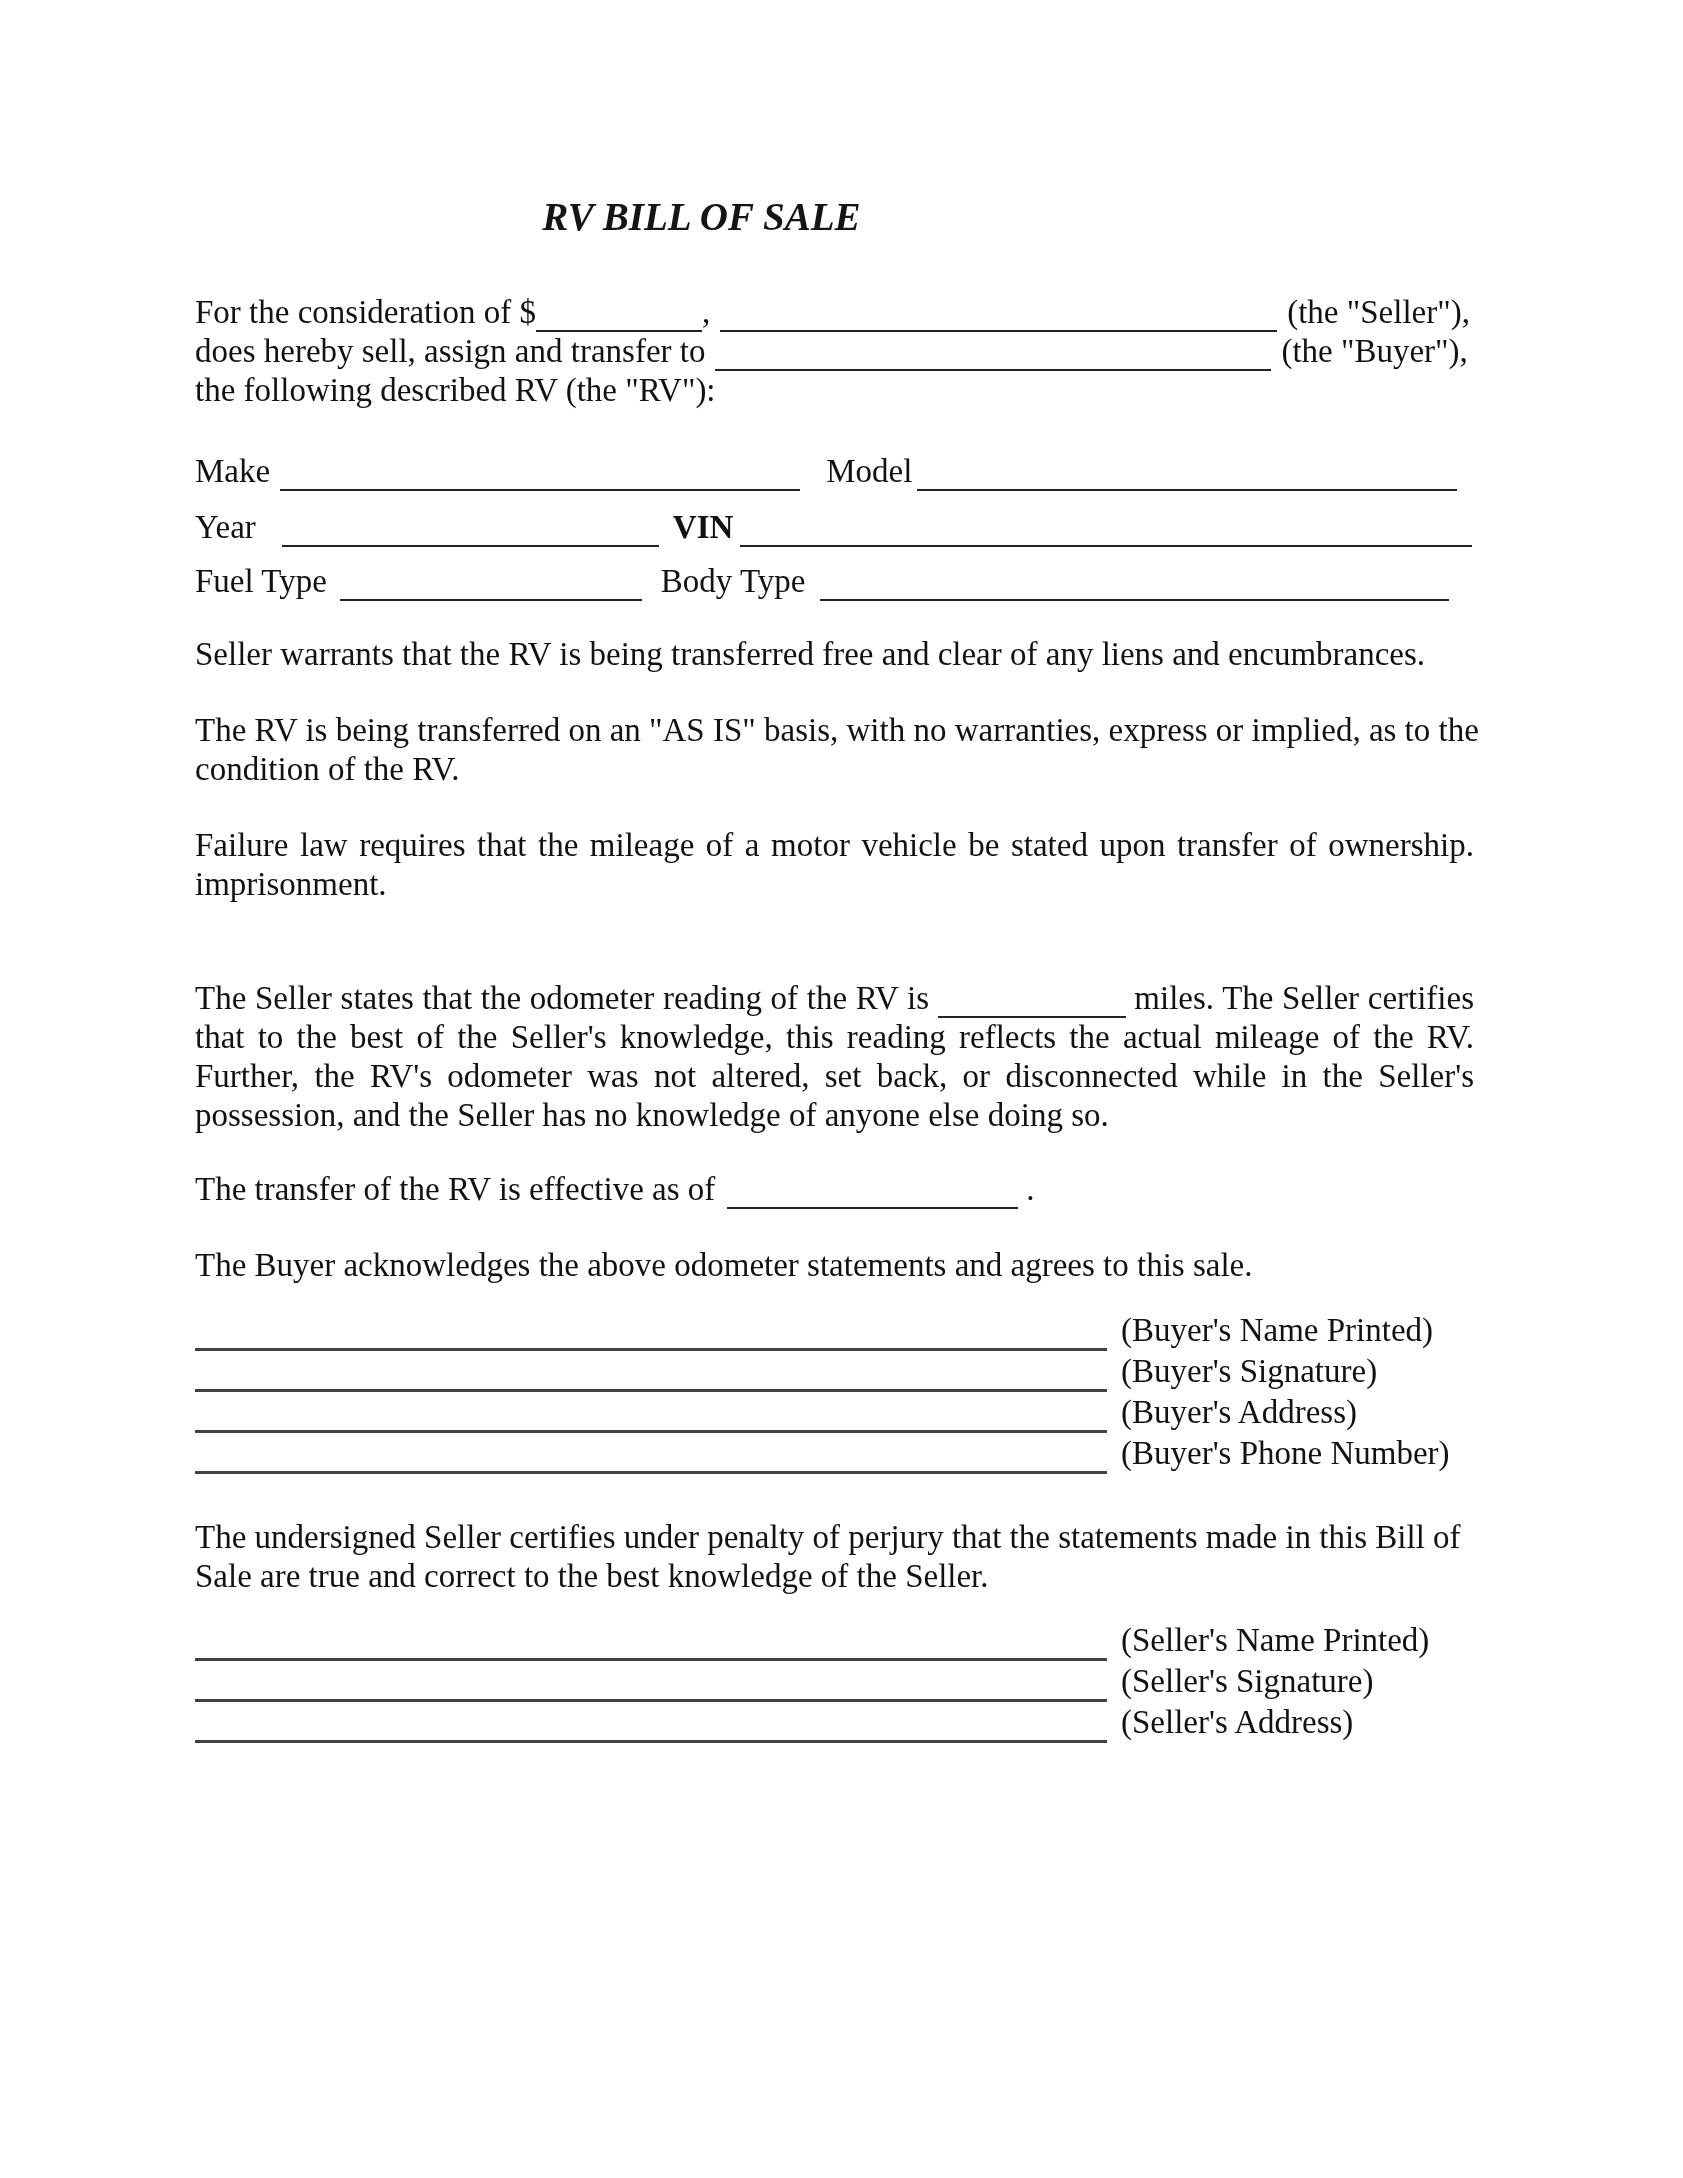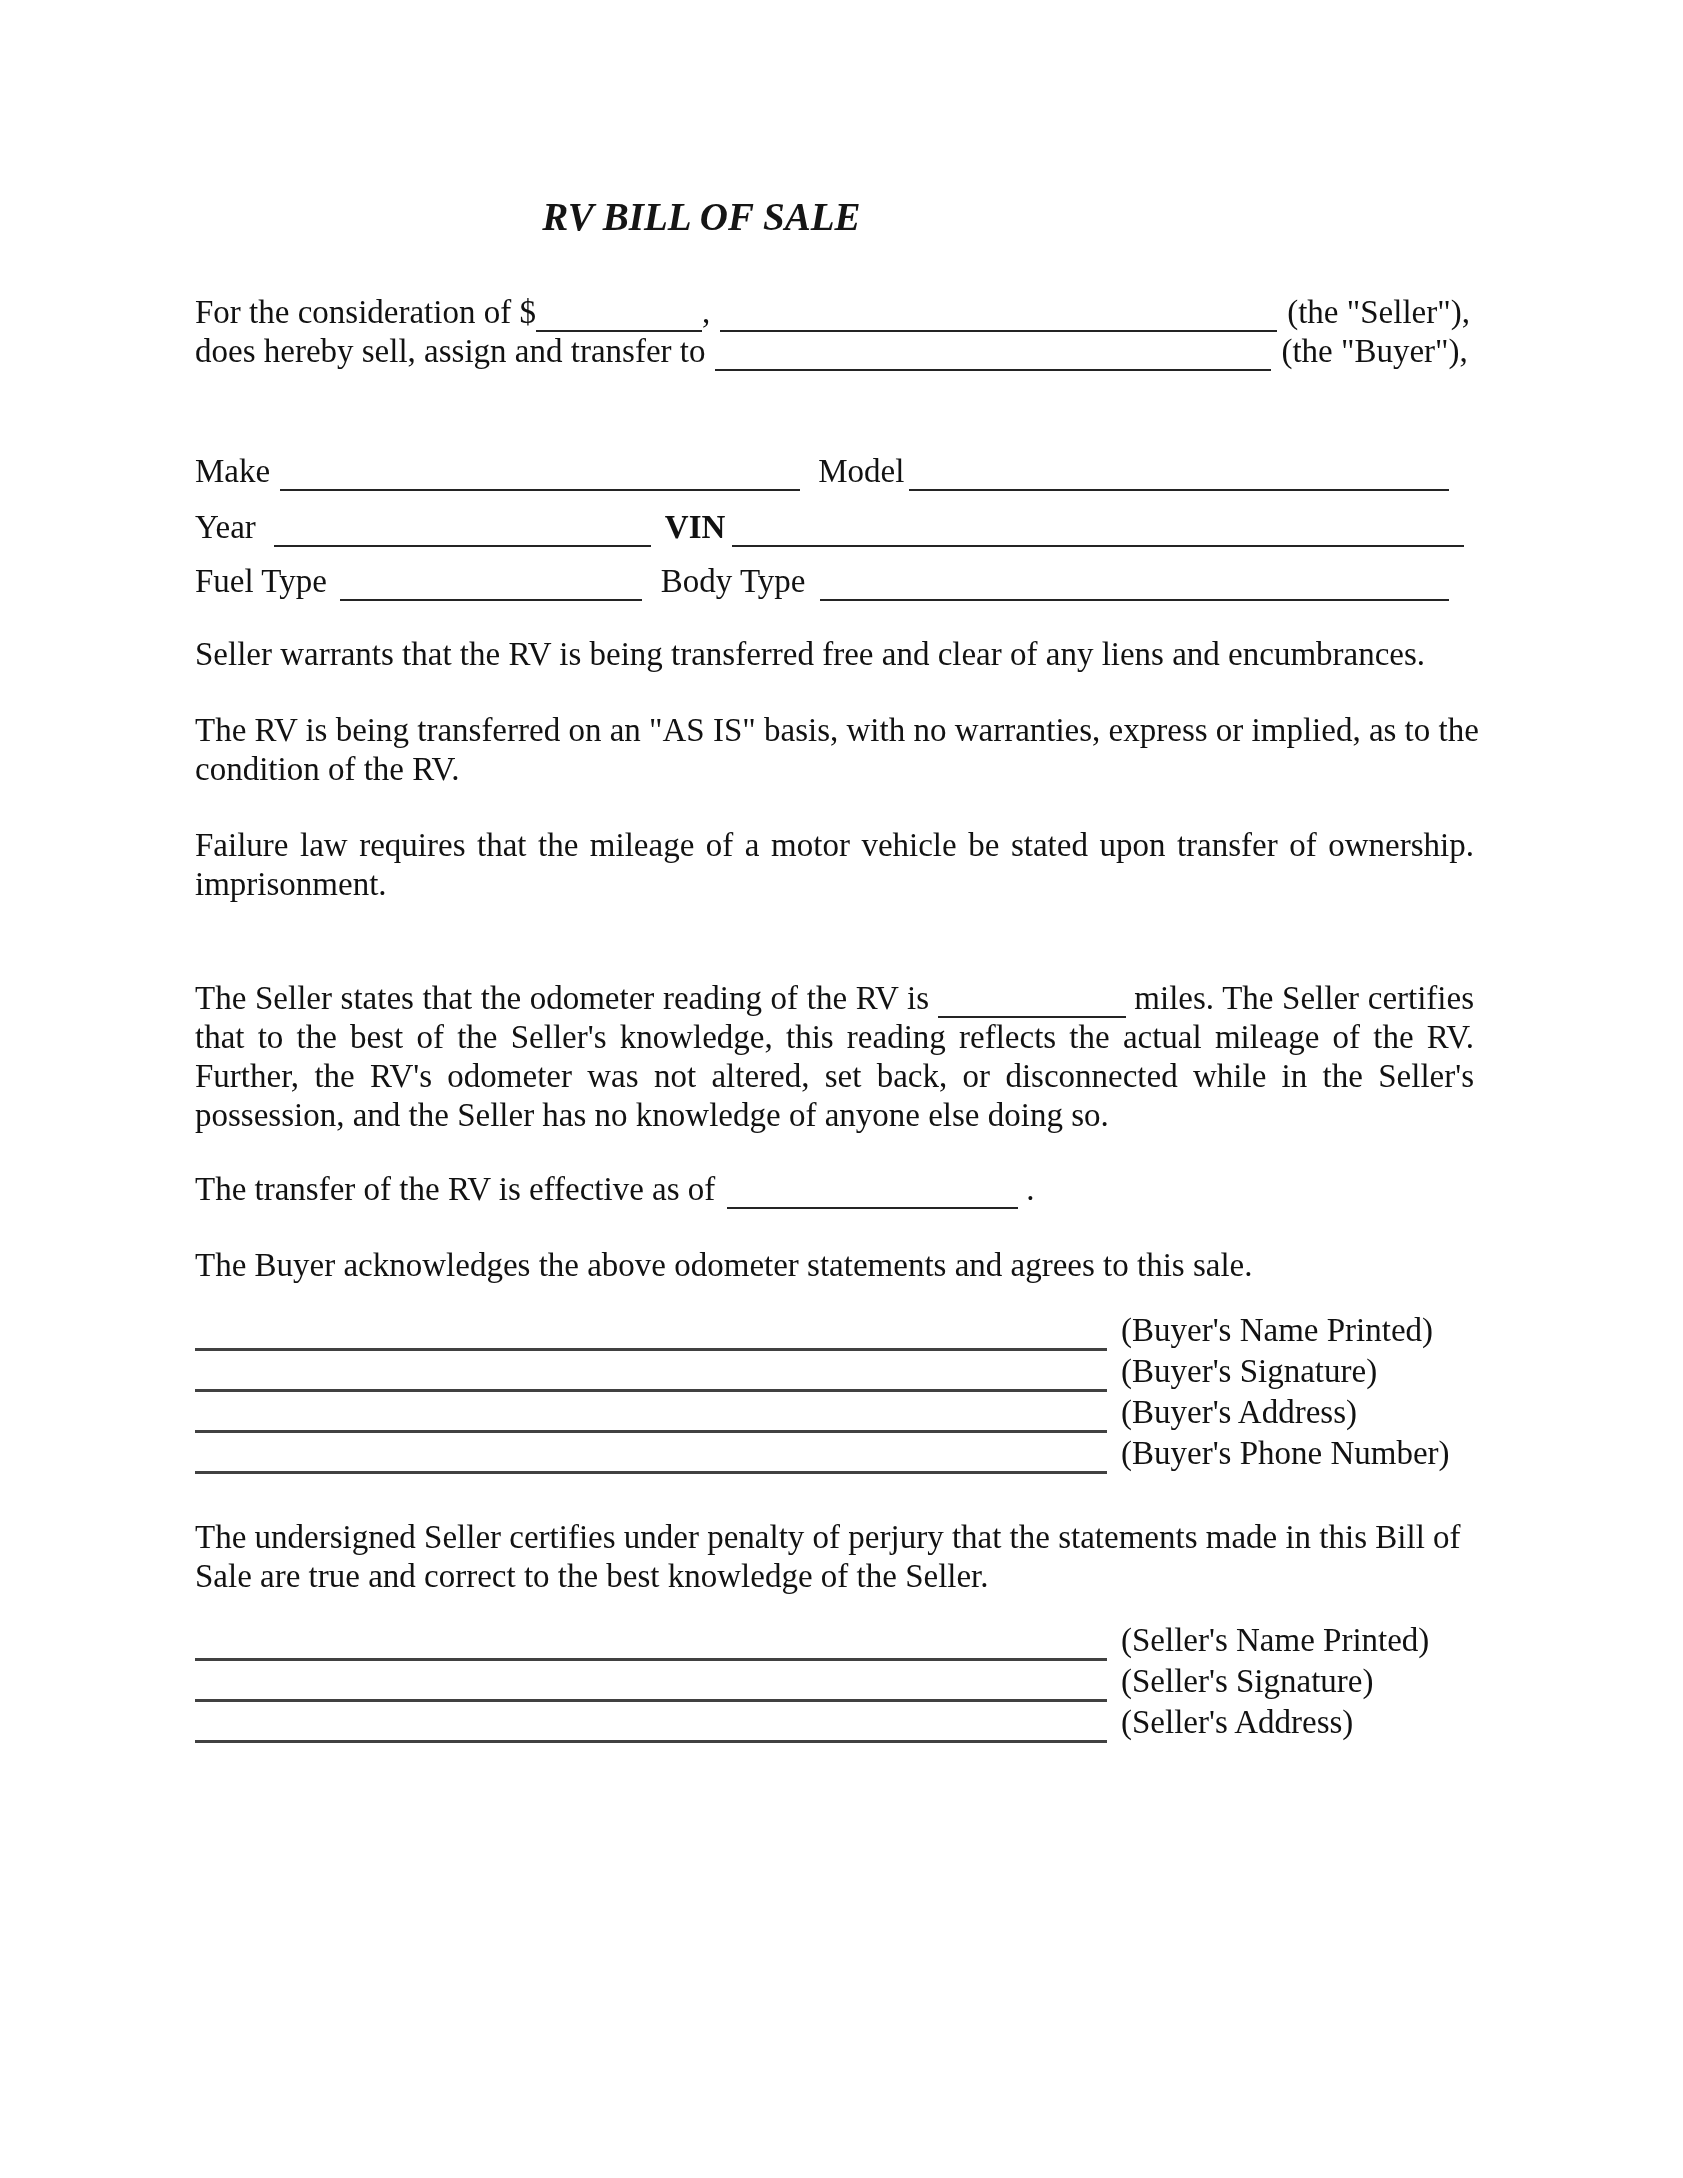--- a/index.html
+++ b/index.html
@@ -48,37 +48,38 @@
     display: inline-block;
     width: 912px;
     height: 1px;
     border-bottom: 3px solid #414141;
     vertical-align: -10px;
   }
   .siglabel { margin-left: 14px; }
   .ml5  { margin-left: 5px; }
   .ml7  { margin-left: 7px; }
   .ml8  { margin-left: 8px; }
-  .ml9  { margin-left: 18px; }
+  .ml9  { margin-left: 26px; }
   .ml10 { margin-left: 10px; }
   .ml12 { margin-left: 12px; }
   .ml13 { margin-left: 13px; }
   .ml14 { margin-left: 14px; font-weight: bold; }
   .ml19 { margin-left: 19px; }
 </style>
 </head>
 <body>
 
 <div class="page">
 
   <h1 class="doc-title">RV BILL OF SALE</h1>
 
   <div class="block" style="top:293px">
     <div class="line"><span>For the consideration of $</span><span class="blank" style="width:166px"></span><span>,</span><span class="blank ml10" style="width:557px"></span><span class="ml10">(the "Seller"),</span></div>
     <div class="line"><span>does hereby sell, assign and transfer to</span><span class="blank ml10" style="width:556px"></span><span class="ml10">(the "Buyer"),</span></div>
+    <div class="line">the following described RV (the "RV"):</div>
   </div>
 
   <div class="block line" style="top:452px"><span>Make</span><span class="blank ml10" style="width:520px"></span><span class="ml9">Model</span><span class="blank ml5" style="width:540px"></span></div>
 
   <div class="block line" style="top:508px"><span>Year</span><span class="blank ml9" style="width:377px"></span><span class="ml14">VIN</span><span class="blank ml7" style="width:732px"></span></div>
 
   <div class="block line" style="top:562px"><span>Fuel Type</span><span class="blank ml13" style="width:302px"></span><span class="ml19">Body Type</span><span class="blank ml14" style="width:629px"></span></div>
 
   <div class="block line" style="top:635px">Seller warrants that the RV is being transferred free and clear of any liens and encumbrances.</div>
 

